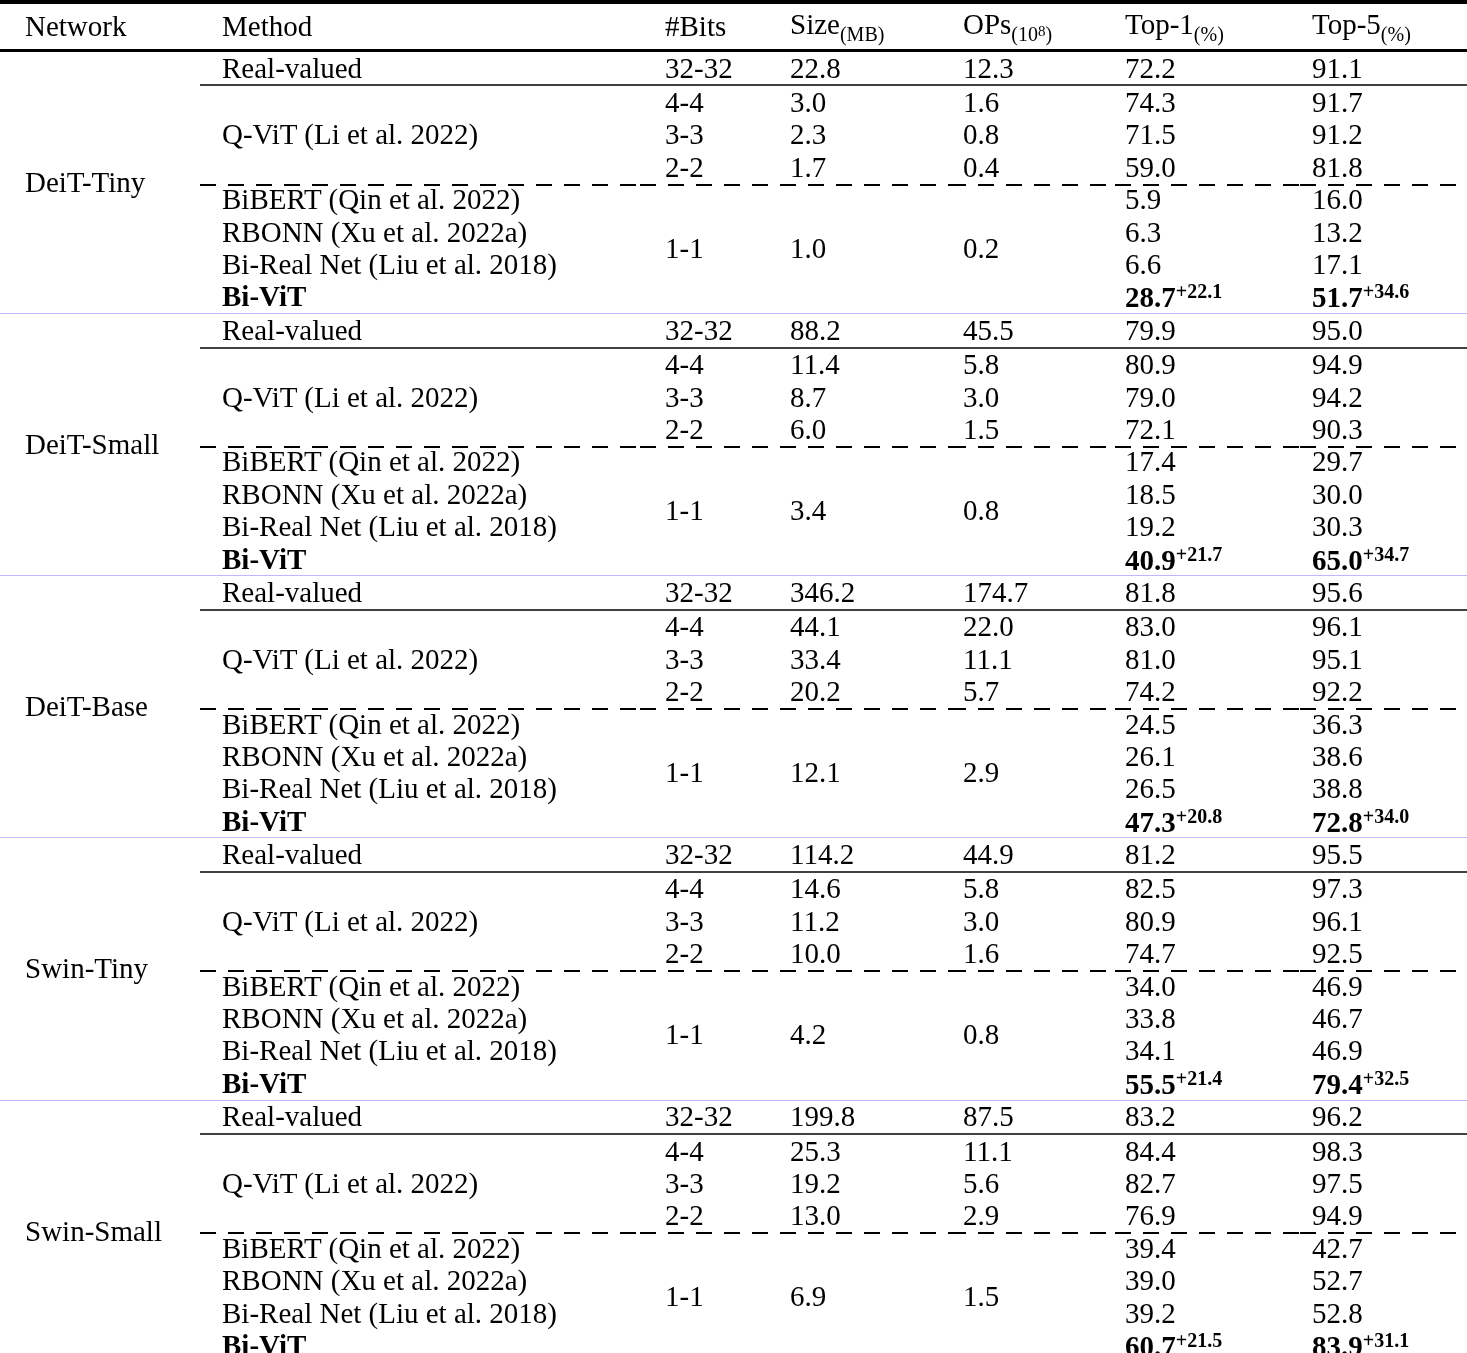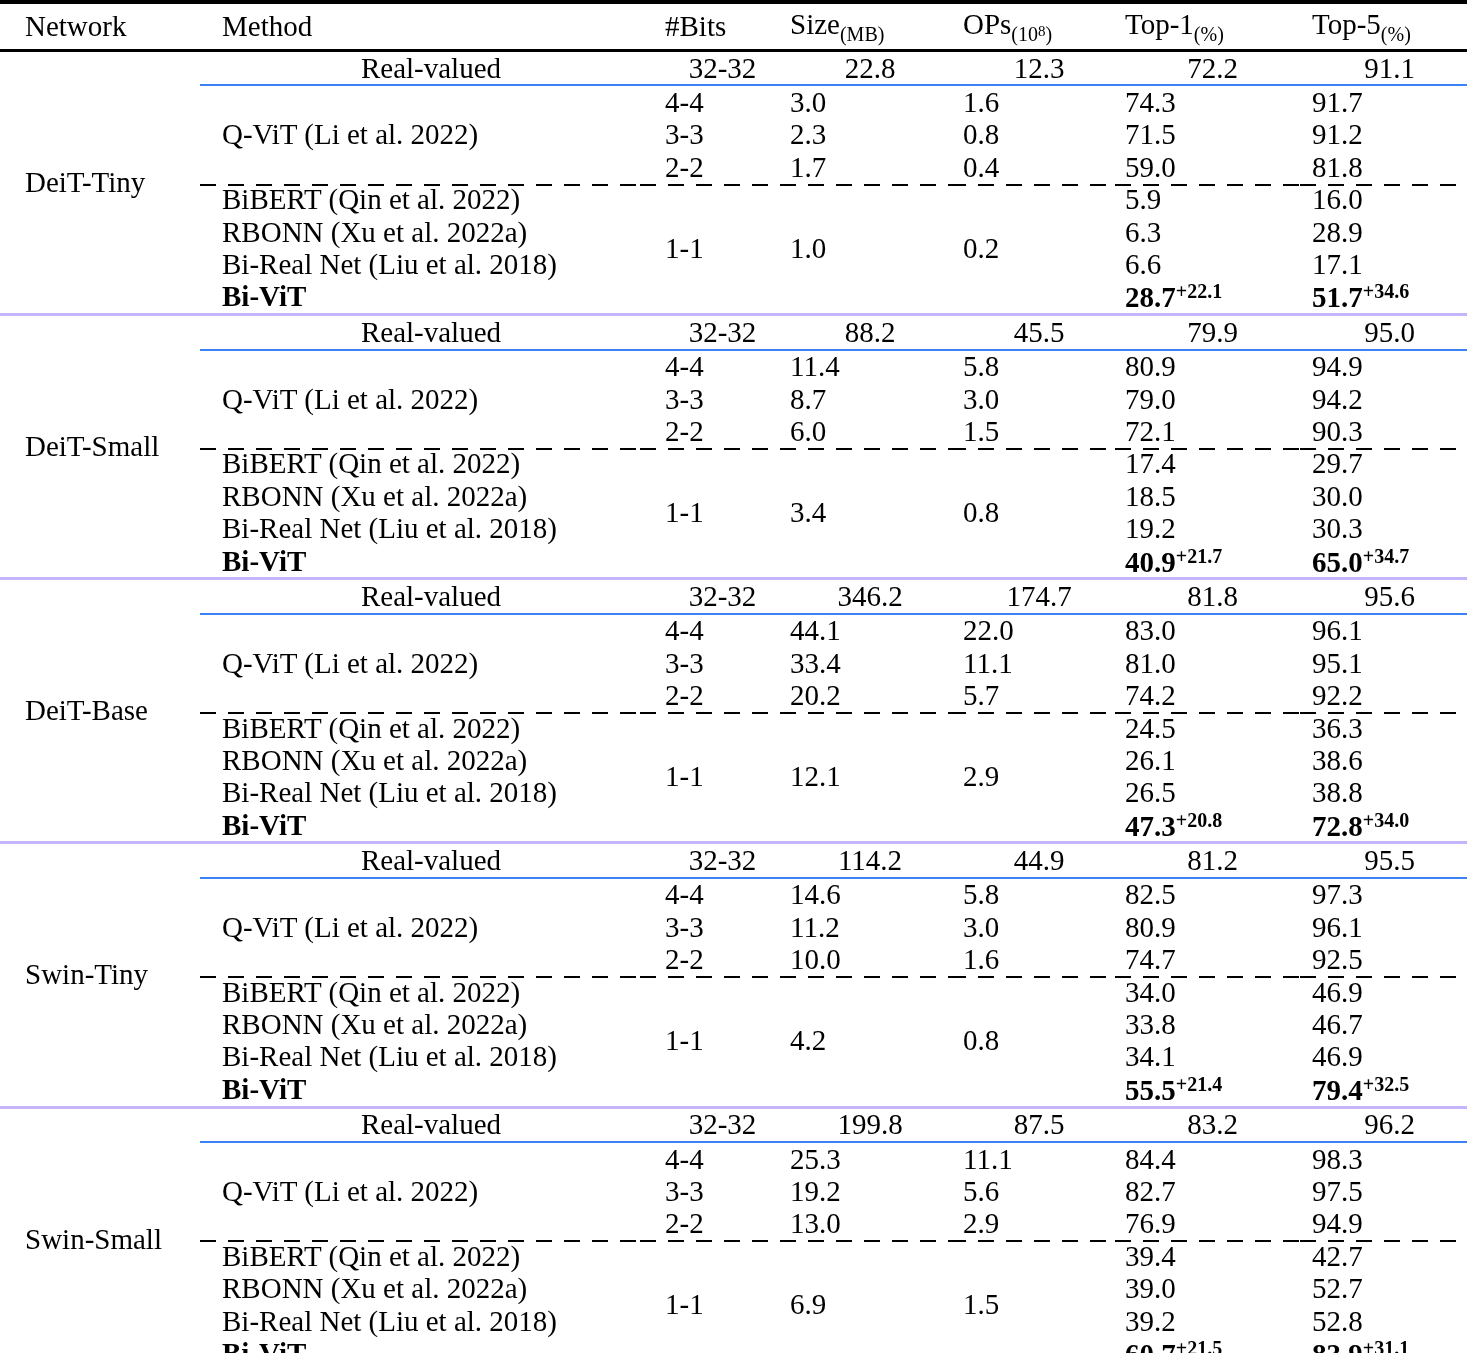--- a/index.html
+++ b/index.html
@@ -35,23 +35,23 @@
   
   .col-network { padding-left: 25px; }
   .col-method  { padding-left: 22px; }
   .col-bits    { padding-left: 25px; }
   .col-size    { padding-left: 10px; }
   .col-ops     { padding-left: 13px; }
   .col-top1    { padding-left: 10px; }
   .col-top5    { padding-left: 12px; margin-top: 33px; }
 
   
-  .cline { border-bottom: 2px solid #3b82f6; text-align: center; }
+  .cline { border-bottom: 2px solid #404040; }
   
-  .sep { border-bottom: 3px solid #c4b5fd; }
+  .sep { border-bottom: 1px solid #c4b5fd; }
   
   .dash {
     background-image: repeating-linear-gradient(to right, #000 0px 16px, transparent 16px 28px);
     background-size: 100% 2px;
     background-repeat: no-repeat;
     background-position: 0 0;
   }
   .bold { font-weight: bold; }
   sub { font-size: 20px; vertical-align: -7px; }
   sub sup { font-size: 15px; vertical-align: 5px; }
@@ -122,21 +122,21 @@
           <td class="col-method dash ">BiBERT (Qin et al. 2022)</td>
           <td class="col-bits dash sep" rowspan="4">1-1</td>
           <td class="col-size dash sep" rowspan="4">1.0</td>
           <td class="col-ops dash sep" rowspan="4">0.2</td>
           <td class="col-top1 dash ">5.9</td>
           <td class="col-top5 dash ">16.0</td>
         </tr>
         <tr>
           <td class="col-method">RBONN (Xu et al. 2022a)</td>
           <td class="col-top1">6.3</td>
-          <td class="col-top5">28.9</td>
+          <td class="col-top5">13.2</td>
         </tr>
         <tr>
           <td class="col-method">Bi-Real Net (Liu et al. 2018)</td>
           <td class="col-top1">6.6</td>
           <td class="col-top5">17.1</td>
         </tr>
         <tr>
           <td class="col-method sep bold">Bi-ViT</td>
           <td class="col-top1 sep bold"><span>28.7</span><span class="gain">+22.1</span></td>
           <td class="col-top5 sep bold"><span>51.7</span><span class="gain">+34.6</span></td>

